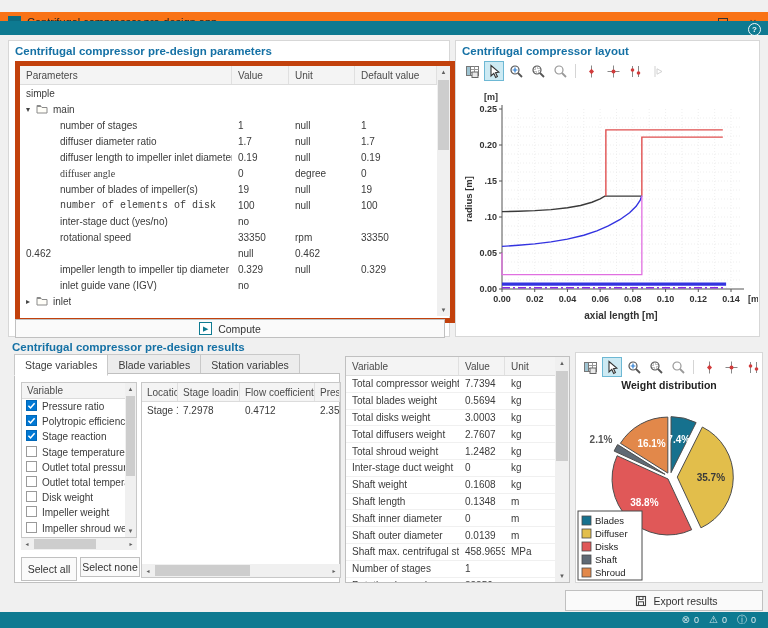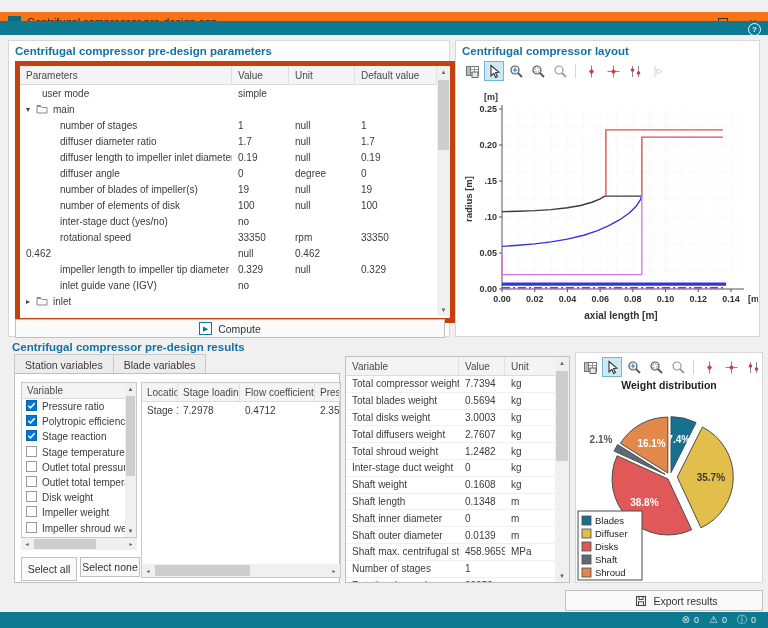--- a/index.html
+++ b/index.html
@@ -121,23 +121,20 @@
   <div class="panel-title abs" style="left:6px;top:4px;">Centrifugal compressor pre-design parameters</div>
   <div id="params-table" class="abs">
     <div id="params-header" class="ptbl-grid">
         <span>Parameters</span>
         <span>Value</span>
         <span>Unit</span>
         <span>Default value</span>
       </div>
     <div id="param-rows">
         <div class="prow">
-          <div class="pname" style="padding-left: 22px;">
-            <span>user mode</span>
-          </div>
           <span style="padding-left: 6px;">simple</span>
           <span style="padding-left: 6px;"></span>
           <span style="padding-left: 6px;"></span>
         </div>
         <div class="prow">
           <div class="pname">
             <span class="expander">▾</span>
             <span class="folder-ico">
               <svg width="12" height="10" viewBox="0 0 12 10">
                 <path d="M1 2.5 h4 l1 1 h5 v5.5 h-10 z M1 2.5 v-1 h3.5 l.7 1" fill="#fffef8" stroke="#8a8a8a" stroke-width="1"></path>
@@ -167,37 +164,37 @@
         </div>
         <div class="prow">
           <div class="pname" style="padding-left: 40px;">
             <span>diffuser length to impeller inlet diameter ratio</span>
           </div>
           <span style="padding-left: 6px;">0.19</span>
           <span style="padding-left: 6px;">null</span>
           <span style="padding-left: 6px;">0.19</span>
         </div>
         <div class="prow">
-          <div class="pname" style="padding-left: 40px;">
+          <div class="pname" style="padding-left: 40px; font-family: Liberation Serif, serif;">
             <span>diffuser angle</span>
           </div>
           <span style="padding-left: 6px;">0</span>
           <span style="padding-left: 6px;">degree</span>
           <span style="padding-left: 6px;">0</span>
         </div>
         <div class="prow">
           <div class="pname" style="padding-left: 40px;">
             <span>number of blades of impeller(s)</span>
           </div>
           <span style="padding-left: 6px;">19</span>
           <span style="padding-left: 6px;">null</span>
           <span style="padding-left: 6px;">19</span>
         </div>
         <div class="prow">
-          <div class="pname" style="padding-left: 40px;">
+          <div class="pname" style="padding-left: 40px; font-family: Liberation Mono, monospace;">
             <span>number of elements of disk</span>
           </div>
           <span style="padding-left: 6px;">100</span>
           <span style="padding-left: 6px;">null</span>
           <span style="padding-left: 6px;">100</span>
         </div>
         <div class="prow">
           <div class="pname" style="padding-left: 40px;">
             <span>inter-stage duct (yes/no)</span>
           </div>
@@ -404,22 +401,23 @@
       <polyline points="183.85567010309282,112.75999999999999 183.85567010309282,54.08000000000001 264.8247422680413,54.08000000000001" fill="none" stroke="#e04f4f" stroke-width="1.4"></polyline>
       <polyline points="44,163.376 60.3573883161512,162.296 76.7147766323024,160.856 93.0721649484536,158.912 109.42955326460482,156.176 125.78694158075602,152.216 138.87285223367698,147.824 150.32302405498282,142.784 161.77319587628867,136.736 171.58762886597938,129.824 178.1305841924399,123.344 182.21993127147766,117.08 183.85567010309282,112.75999999999999" fill="none" stroke="#3333e0" stroke-width="1.4"></polyline>
       <polyline points="44,169.64 44,191.6 183.85567010309282,191.6 183.85567010309282,112.75999999999999" fill="none" stroke="#e06fe0" stroke-width="1.3"></polyline>
       <polyline points="44,201.032 268.0962199312715,201.032" fill="none" stroke="#3333e0" stroke-width="3.2"></polyline>
       <polyline points="44,204.704 268.0962199312715,204.704" fill="none" stroke="#8a2be2" stroke-width="1.4" stroke-dasharray="8 3 2 3"></polyline>
     </svg>
 </div>
 
 <div id="results-title" class="panel-title abs">Centrifugal compressor pre-design results</div>
 <div id="tabs" class="abs">
+    <div class="tab active">Stage variables</div>
+    <div class="tab">Blade variables</div>
     <div class="tab">Station variables</div>
-    <div class="tab">Blade variables</div>
   </div>
 
 <div id="tab-panel" class="abs">
   <div id="var-list" class="abs">
     <div id="var-list-header">Variable</div>
     <div id="var-items">
         <div class="vitem">
           <span><svg width="11" height="11" viewBox="0 0 11 11">
               <rect x="0.5" y="0.5" width="10" height="10" fill="#0078d4" stroke="#0067b8"></rect>
               <polyline points="2.4,5.8 4.5,8 8.6,3.2" fill="none" stroke="#fff" stroke-width="1.5"></polyline>

